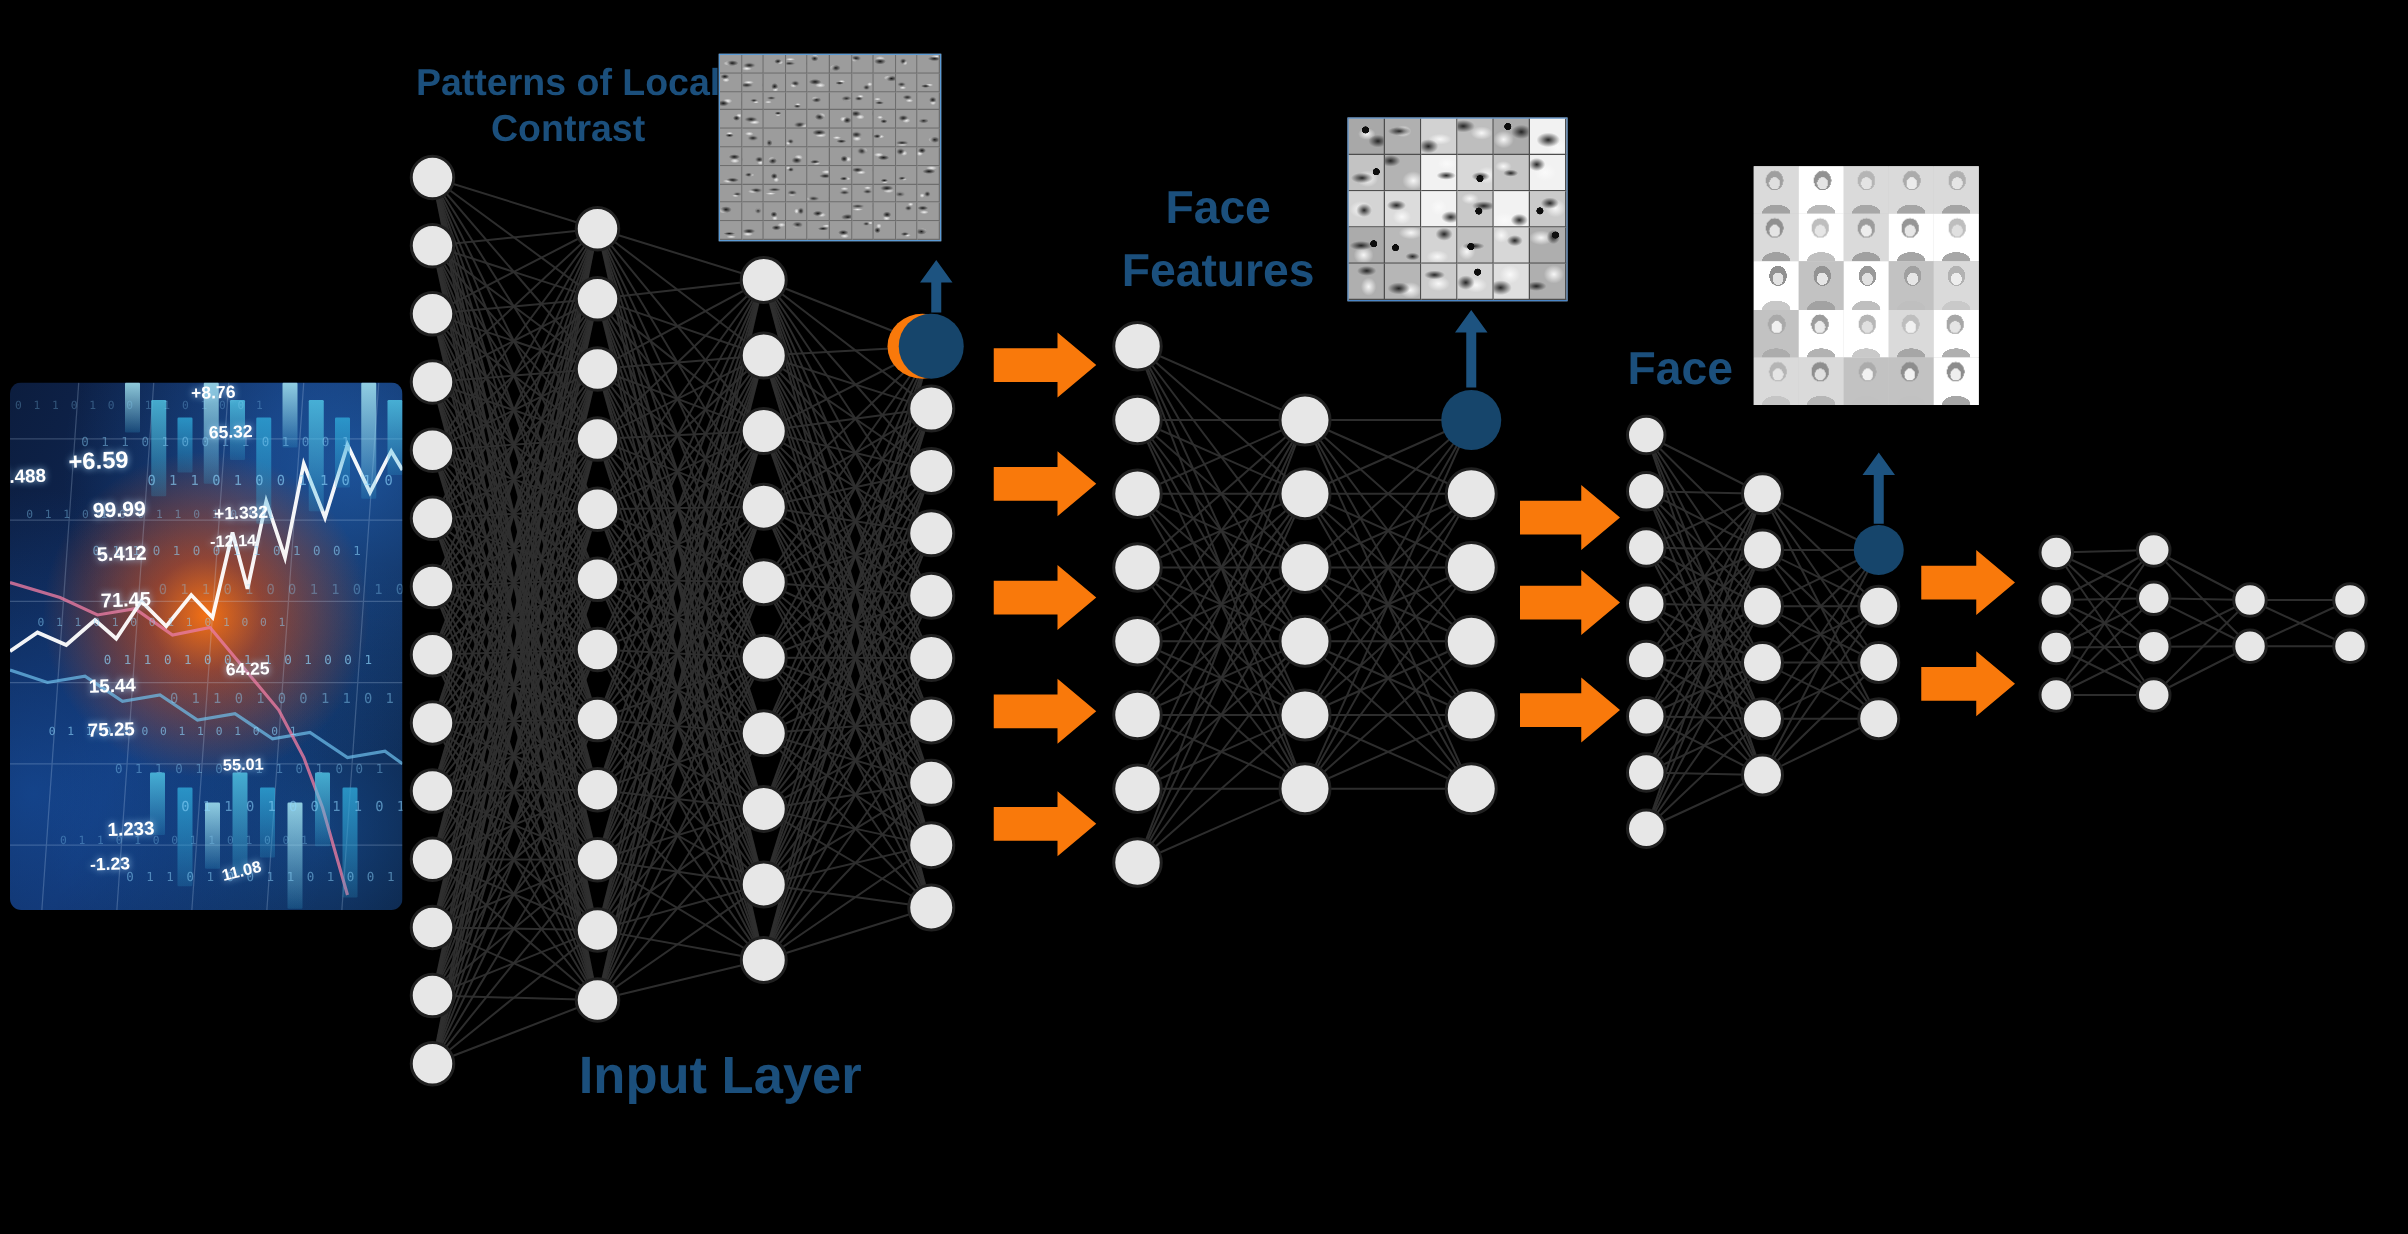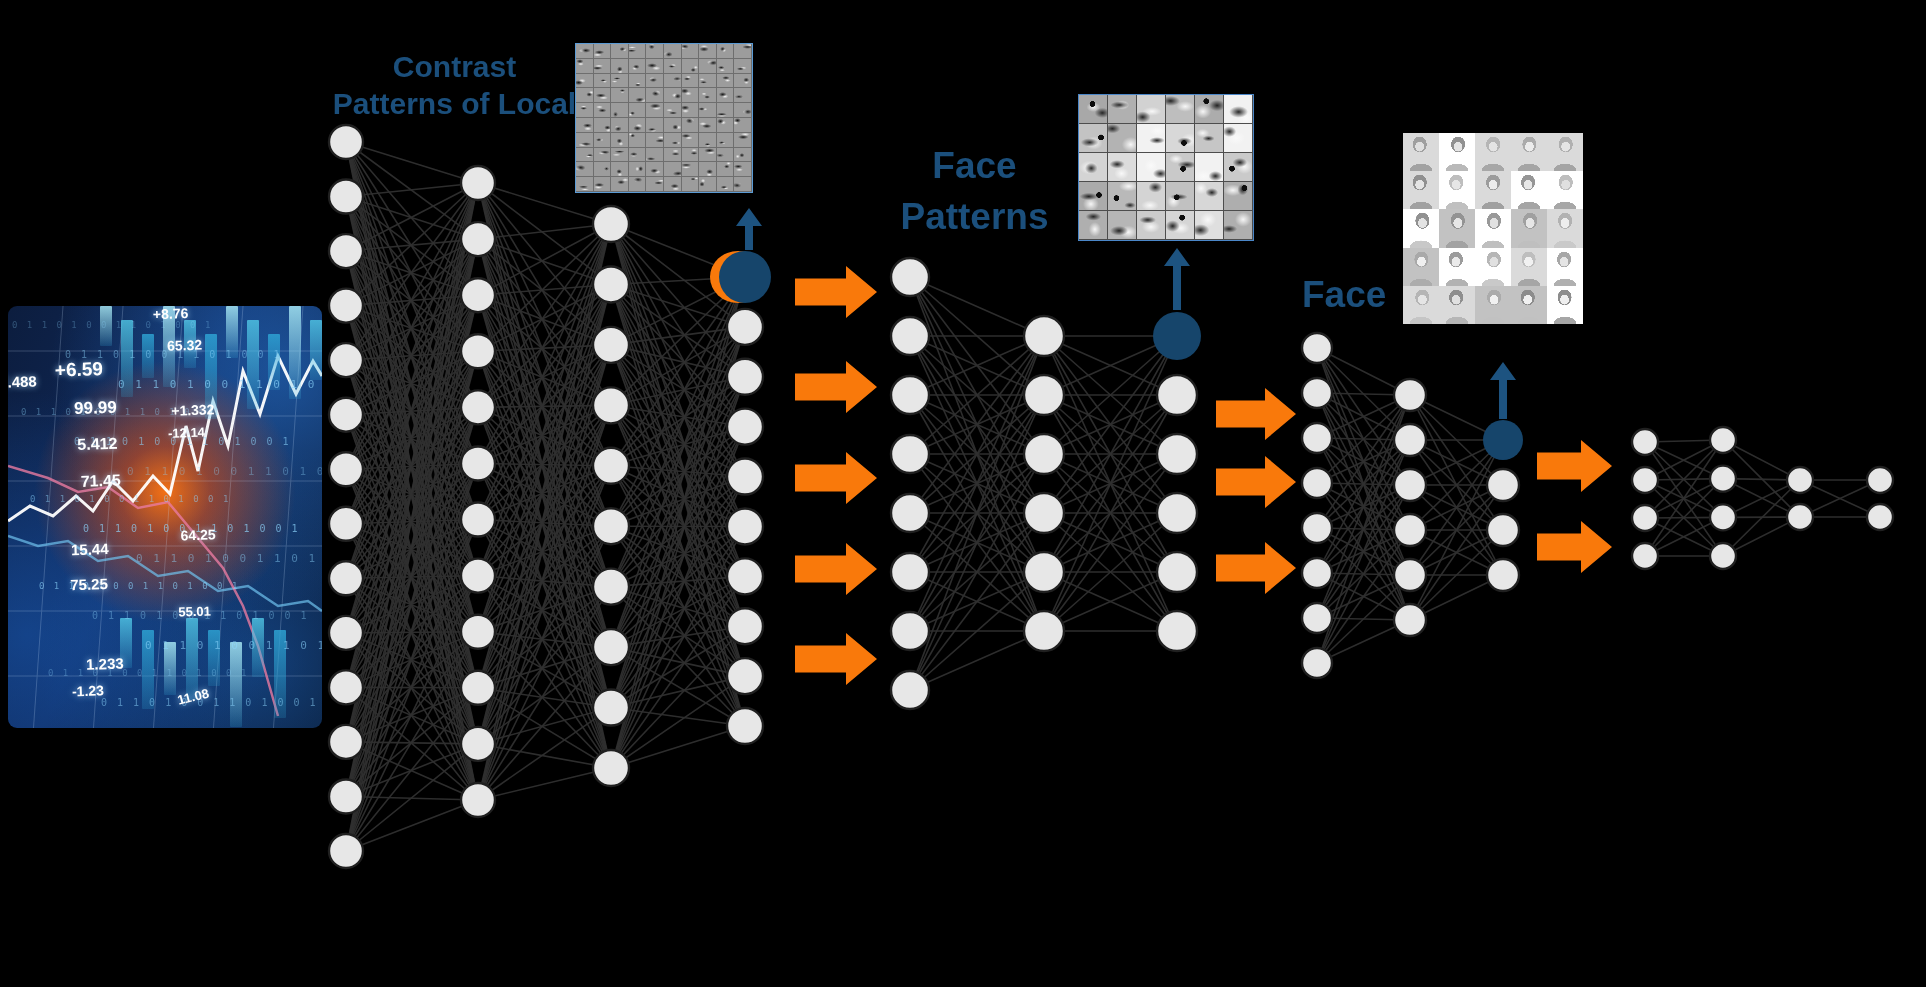--- a/index.html
+++ b/index.html
@@ -990,21 +990,22 @@
       <div style="background-color: rgb(218, 218, 218); background-image: radial-gradient(20% 21% at 48.7817% 36%, rgb(241, 241, 241) 0px, rgb(241, 241, 241) 60%, rgba(0, 0, 0, 0) 61%), radial-gradient(31% 33% at 48.7817% 30%, rgb(190, 190, 190) 0px, rgb(190, 190, 190) 62%, rgba(0, 0, 0, 0) 63%), radial-gradient(52% 30% at 50% 99%, rgb(166, 166, 166) 0px, rgb(166, 166, 166) 60%, rgba(0, 0, 0, 0) 61%);"></div>
       <div style="background-color: rgb(255, 255, 255); background-image: radial-gradient(20% 21% at 47.3939% 36%, rgb(229, 229, 229) 0px, rgb(229, 229, 229) 60%, rgba(0, 0, 0, 0) 61%), radial-gradient(31% 33% at 47.3939% 30%, rgb(167, 167, 167) 0px, rgb(167, 167, 167) 62%, rgba(0, 0, 0, 0) 63%), radial-gradient(52% 30% at 50% 99%, rgb(176, 176, 176) 0px, rgb(176, 176, 176) 60%, rgba(0, 0, 0, 0) 61%);"></div>
       <div style="background-color: rgb(218, 218, 218); background-image: radial-gradient(20% 21% at 53.6766% 36%, rgb(229, 229, 229) 0px, rgb(229, 229, 229) 60%, rgba(0, 0, 0, 0) 61%), radial-gradient(31% 33% at 53.6766% 30%, rgb(181, 181, 181) 0px, rgb(181, 181, 181) 62%, rgba(0, 0, 0, 0) 63%), radial-gradient(52% 30% at 50% 99%, rgb(197, 197, 197) 0px, rgb(197, 197, 197) 60%, rgba(0, 0, 0, 0) 61%);"></div>
       <div style="background-color: rgb(218, 218, 218); background-image: radial-gradient(20% 21% at 47.6178% 36%, rgb(224, 224, 224) 0px, rgb(224, 224, 224) 60%, rgba(0, 0, 0, 0) 61%), radial-gradient(31% 33% at 47.6178% 30%, rgb(142, 142, 142) 0px, rgb(142, 142, 142) 62%, rgba(0, 0, 0, 0) 63%), radial-gradient(52% 30% at 50% 99%, rgb(182, 182, 182) 0px, rgb(182, 182, 182) 60%, rgba(0, 0, 0, 0) 61%);"></div>
       <div style="background-color: rgb(194, 194, 194); background-image: radial-gradient(20% 21% at 53.0407% 36%, rgb(241, 241, 241) 0px, rgb(241, 241, 241) 60%, rgba(0, 0, 0, 0) 61%), radial-gradient(31% 33% at 53.0407% 30%, rgb(171, 171, 171) 0px, rgb(171, 171, 171) 62%, rgba(0, 0, 0, 0) 63%), radial-gradient(52% 30% at 50% 99%, rgb(193, 193, 193) 0px, rgb(193, 193, 193) 60%, rgba(0, 0, 0, 0) 61%);"></div>
       <div style="background-color: rgb(194, 194, 194); background-image: radial-gradient(20% 21% at 46.5148% 36%, rgb(241, 241, 241) 0px, rgb(241, 241, 241) 60%, rgba(0, 0, 0, 0) 61%), radial-gradient(31% 33% at 46.5148% 30%, rgb(141, 141, 141) 0px, rgb(141, 141, 141) 62%, rgba(0, 0, 0, 0) 63%), radial-gradient(52% 30% at 50% 99%, rgb(193, 193, 193) 0px, rgb(193, 193, 193) 60%, rgba(0, 0, 0, 0) 61%);"></div>
       <div style="background-color: rgb(255, 255, 255); background-image: radial-gradient(20% 21% at 48.7177% 36%, rgb(239, 239, 239) 0px, rgb(239, 239, 239) 60%, rgba(0, 0, 0, 0) 61%), radial-gradient(31% 33% at 48.7177% 30%, rgb(141, 141, 141) 0px, rgb(141, 141, 141) 62%, rgba(0, 0, 0, 0) 63%), radial-gradient(52% 30% at 50% 99%, rgb(166, 166, 166) 0px, rgb(166, 166, 166) 60%, rgba(0, 0, 0, 0) 61%);"></div>
     </div>
 
   <div class="lbl patterns-lbl">
+    <div>Patterns of Local</div>
     <div>Contrast</div>
-    <div>Patterns of Local</div>
   </div>
   <div class="lbl features-lbl">
     <div>Face</div>
-    <div>Patterns</div>
+    <div>Features</div>
   </div>
   <div class="lbl face-lbl">Face</div>
+  <div class="lbl input-lbl">Input Layer</div>
 </div>
 
 </body></html>

